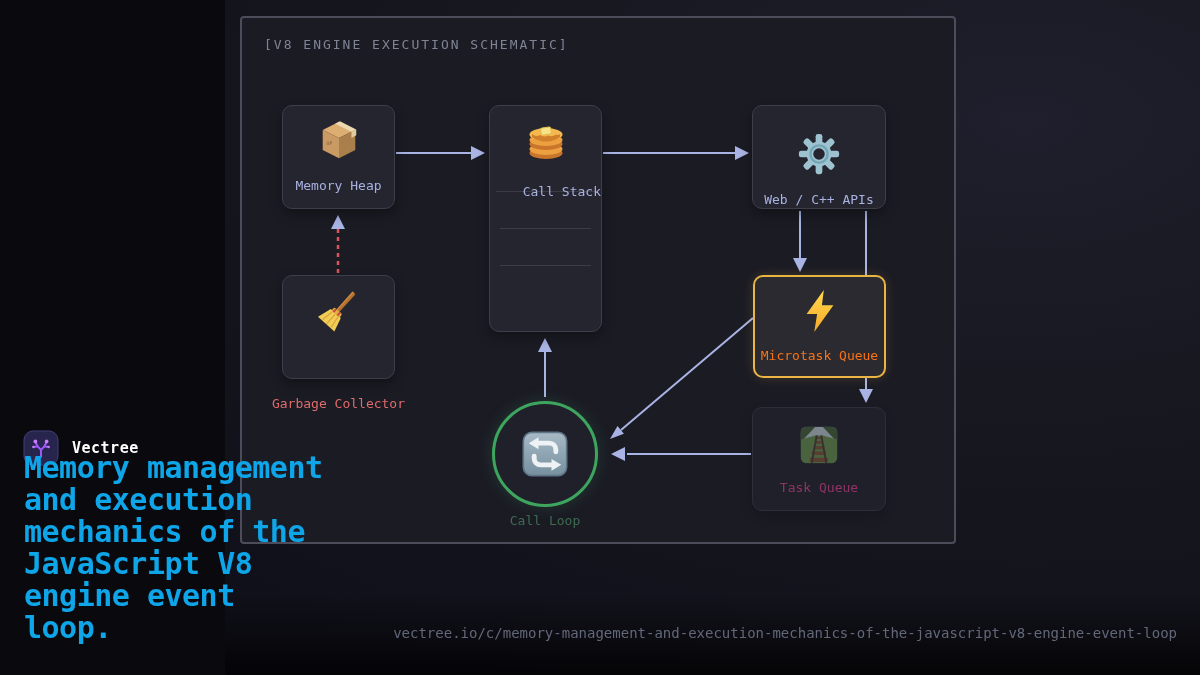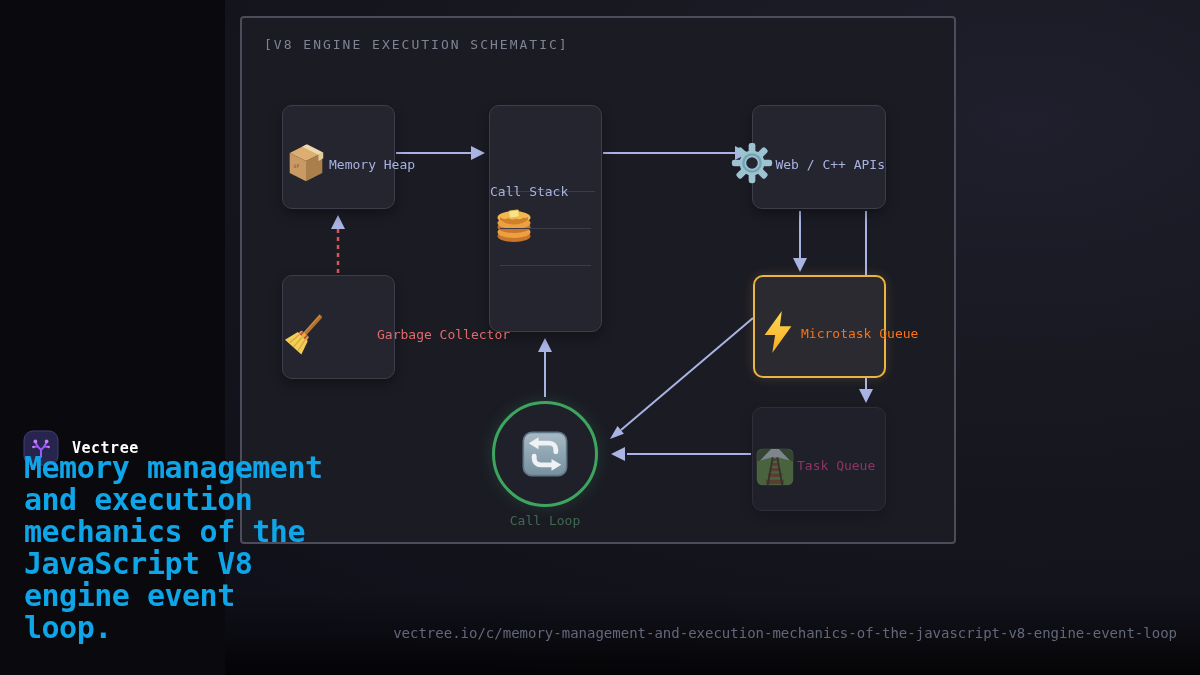--- a/index.html
+++ b/index.html
@@ -15,21 +15,21 @@
   
   .frame{position:absolute;left:240px;top:16px;width:716px;height:528px;
     border:2px solid #4c4c5a;border-radius:4px;background:#1b1b24;box-sizing:border-box;}
   .frame-heading{position:absolute;left:22px;top:19px;font-size:13px;letter-spacing:2px;
     color:#7e8494;white-space:nowrap;}
 
   .edges{position:absolute;left:0;top:0;width:716px;height:528px;pointer-events:none;}
 
   
   .node{position:absolute;background:#252530;border:1.5px solid #3e3e4b;border-radius:10px;
-    display:flex;flex-direction:row;align-items:center;box-sizing:border-box;
+    display:flex;flex-direction:column;align-items:center;box-sizing:border-box;
     box-shadow:0 5px 12px rgba(0,0,0,.35);}
   .node .nlabel{font-size:13px;color:#a8b2e0;white-space:nowrap;line-height:16px;}
   .node .icon{flex:0 0 auto;}
 
   .n-heap{left:40px;top:87px;width:113px;height:104px;}
   .n-stack{left:247px;top:87px;width:113px;height:227px;}
   .n-apis{left:510px;top:87px;width:134px;height:104px;justify-content:flex-end;}
   .n-gc{left:40px;top:257px;width:113px;height:104px;gap:48px;}
   .n-micro{left:511px;top:257px;width:133px;height:103px;border:2px solid #eab543;
     background:#2a2a30;box-shadow:0 0 12px rgba(234,181,67,.18);}
@@ -39,21 +39,21 @@
   .n-heap .nlabel,.n-apis .nlabel{margin-top:15px;}
   .n-gc .icon{margin-top:11px;}
   .n-gc .nlabel{margin-top:15px;color:#e06b6b;}
   .n-micro .icon{margin-top:11px;}
   .n-micro .nlabel{margin-top:14px;color:#f97316;}
   .n-task .icon{margin-top:15px;}
   .n-task .nlabel{margin-top:13px;color:#ec4899;}
 
   .n-stack .icon{margin-top:11px;}
   .stack-label-row{position:absolute;left:0;top:75px;width:100%;height:21px;
-    display:flex;align-items:center;justify-content:flex-start;}
+    display:flex;align-items:center;justify-content:flex-end;}
   .stack-label-row .rule{position:absolute;left:6px;right:6px;top:10px;height:0;
     border-top:1px solid #3c3c49;}
   .stack-label-row .nlabel{position:relative;}
   .stack-sep{position:absolute;left:10px;right:10px;height:0;border-top:1px solid #3c3c49;}
 
   .n-eventloop{position:absolute;left:250px;top:383px;width:106px;height:106px;
     border-radius:50%;border:3px solid #3ea55f;background:#20202b;box-sizing:border-box;
     display:flex;align-items:center;justify-content:center;
     box-shadow:0 0 16px rgba(62,165,95,.22);}
   .eventloop-label{position:absolute;left:250px;top:495px;width:106px;text-align:center;

